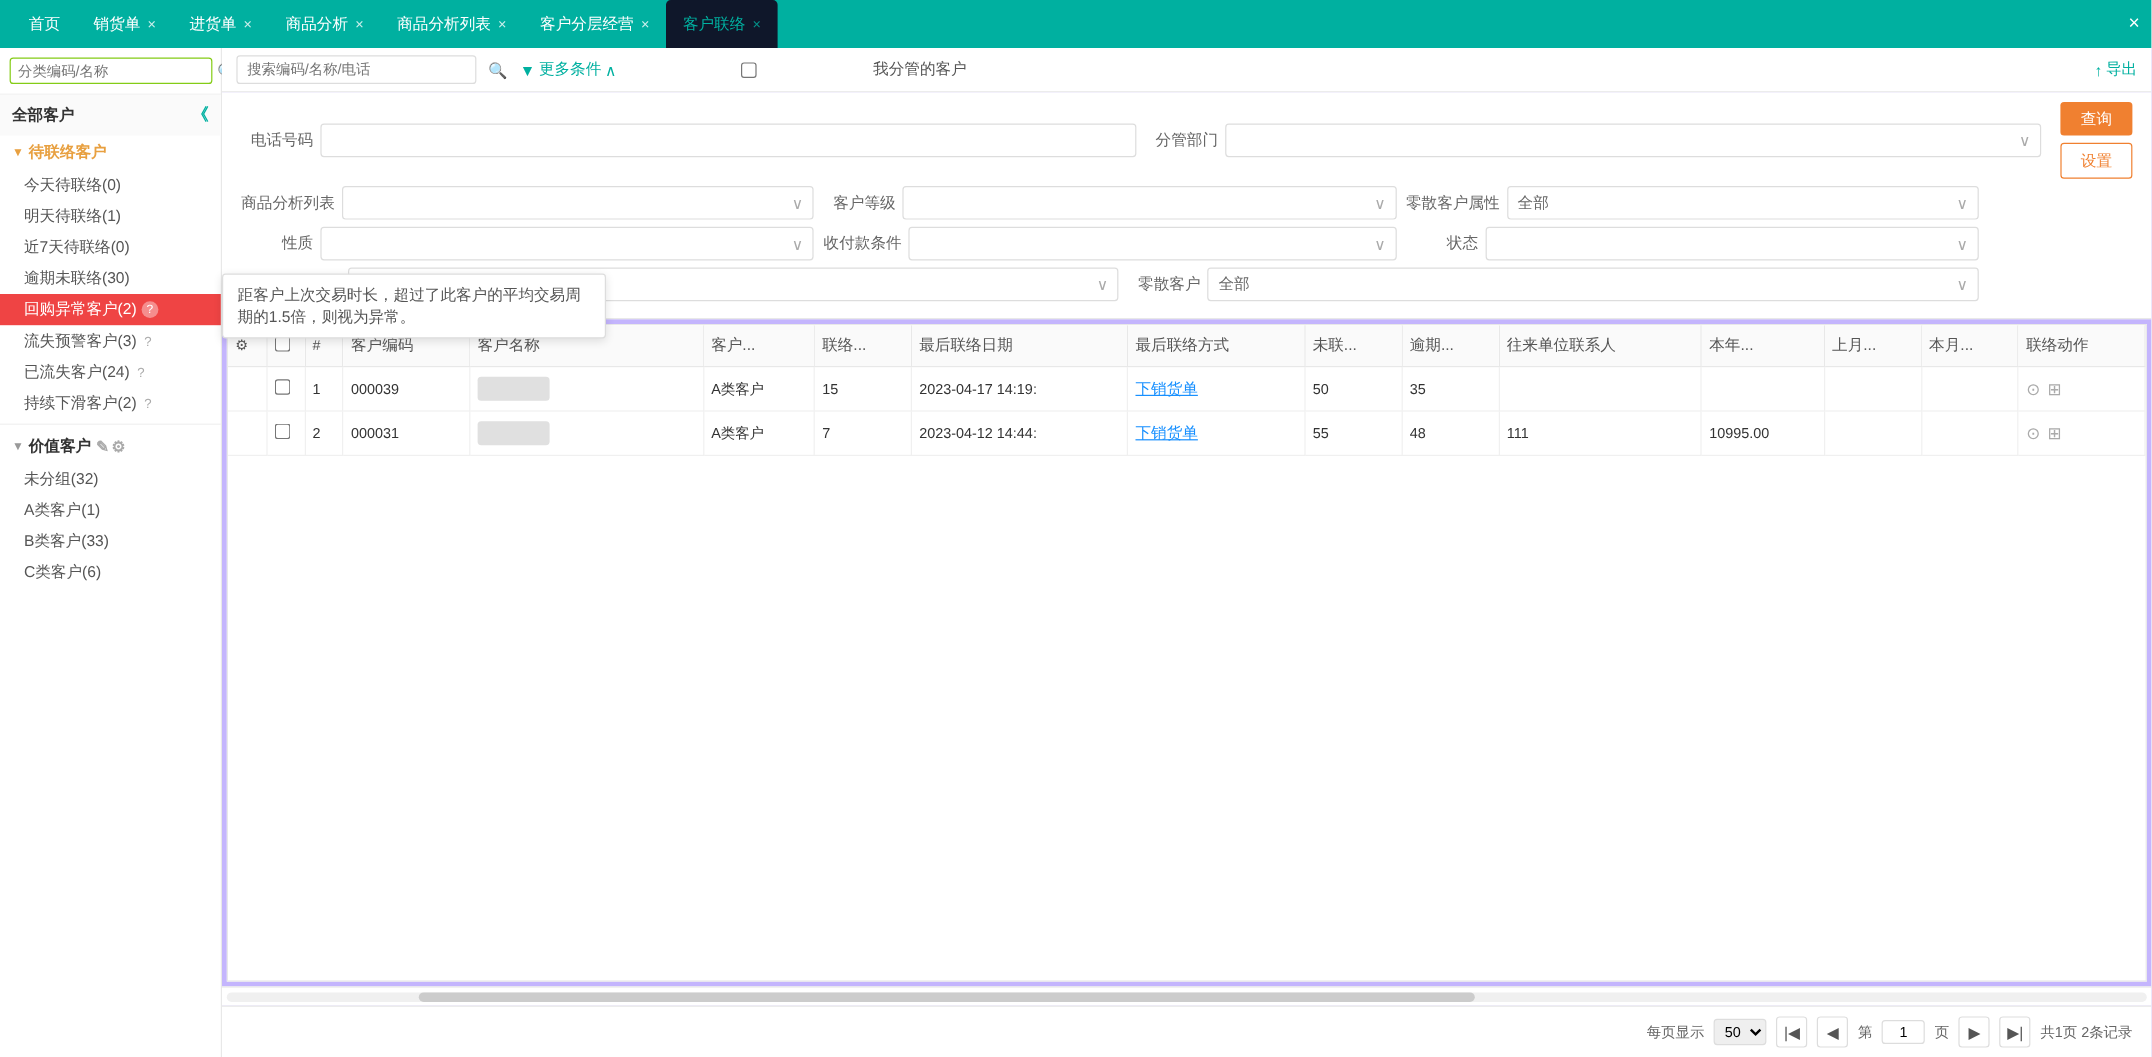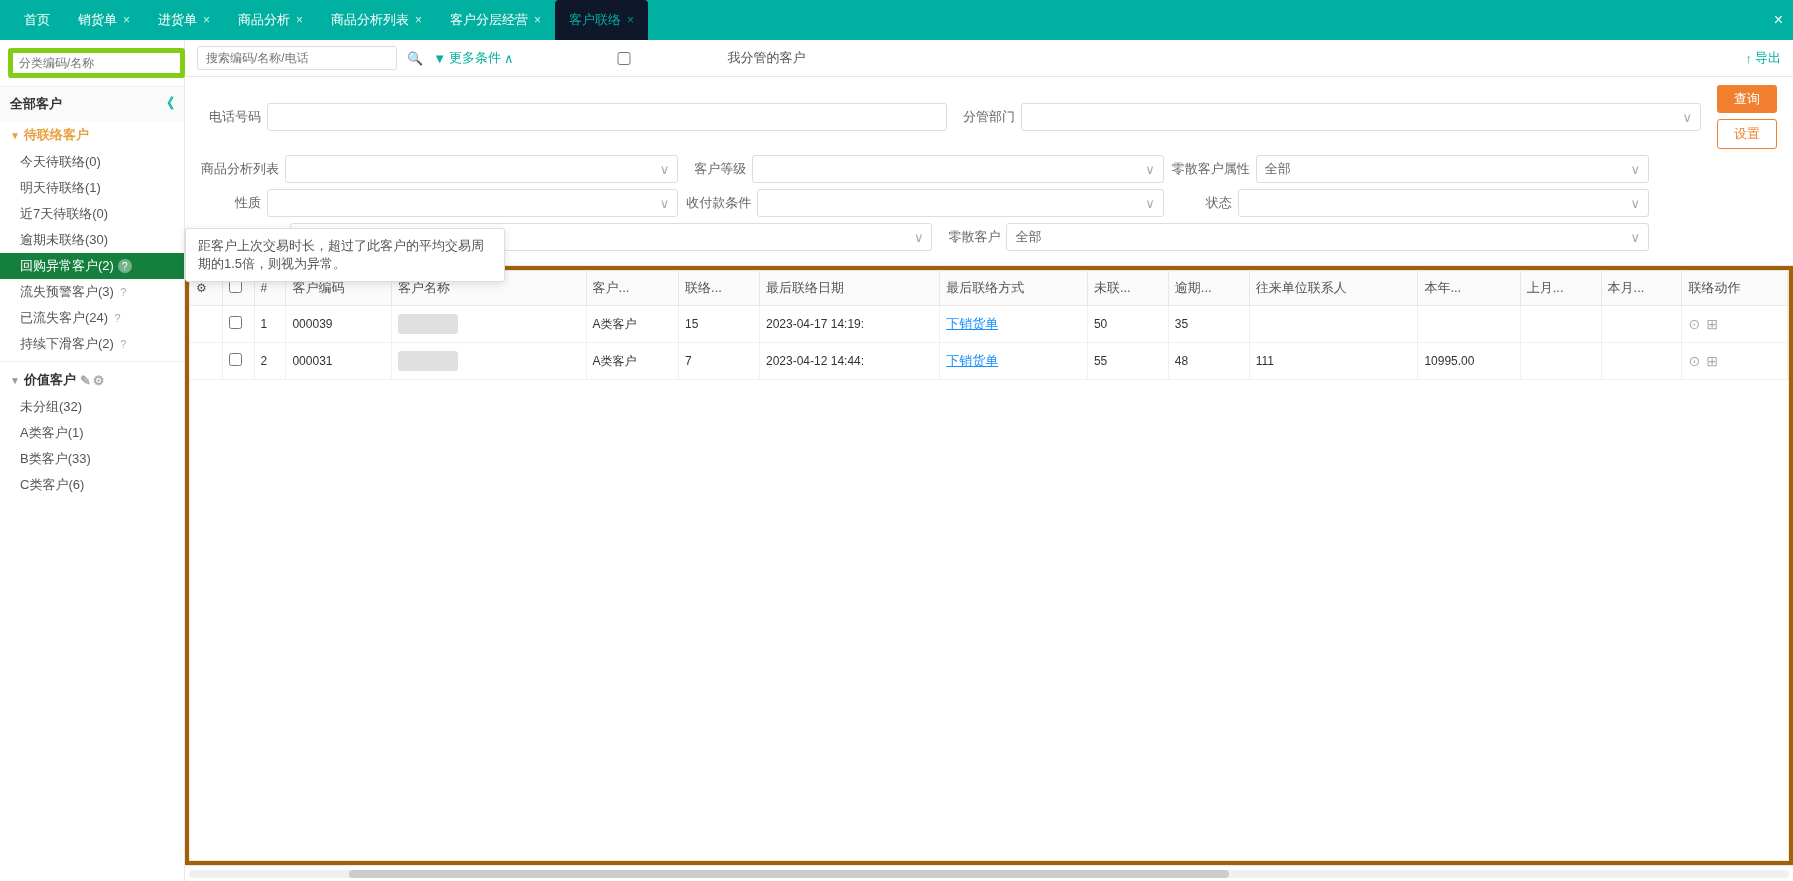--- a/index.html
+++ b/index.html
@@ -57,21 +57,21 @@
       flex-direction: column;
       flex-shrink: 0;
     }
     .sidebar-search {
       padding: 8px;
       display: flex;
       align-items: center;
       border-bottom: 1px solid #f0f0f0;
     }
     .sidebar-search input {
-      border: 5px solid #84cc16;
+      border: 1px solid #84cc16;
       border-radius: 3px;
       padding: 3px 6px;
       font-size: 12px;
       flex: 1;
       outline: none;
     }
     .sidebar-search .search-icon {
       margin-left: 4px;
       color: #aaa;
       cursor: pointer;
@@ -100,21 +100,21 @@
     .sidebar-group-label .arrow { margin-right: 4px; font-size: 10px; }
     .sidebar-item {
       padding: 4px 10px 4px 20px;
       color: #555;
       cursor: pointer;
       font-size: 12px;
     }
     .sidebar-item-orange {
       padding: 4px 10px 4px 20px;
       color: #fff;
-      background: #15803d;
+      background: #ef4444;
       cursor: pointer;
       font-size: 12px;
       display: flex;
       align-items: center;
     }
     .sidebar-item-orange .info-icon {
       margin-left: 4px;
       width: 14px;
       height: 14px;
       border-radius: 50%;
@@ -134,21 +134,21 @@
       cursor: pointer;
     }
     .sidebar-group2-label .arrow { margin-right: 4px; font-size: 10px; color: #999; }
     .sidebar-edit-icon { color: #aaa; margin-left: 4px; cursor: pointer; }
 
     
     .right-content {
       flex: 1;
       display: flex;
       flex-direction: column;
-      background: #a16207;
+      background: #c4b5fd;
       overflow: hidden;
     }
 
     
     .filter-bar {
       background: #fff;
       padding: 6px 12px;
       display: flex;
       align-items: center;
       border-bottom: 1px solid #e8e8e8;
@@ -705,19 +705,33 @@
         </tbody>
       </table>
     </div>
 
     <div class="table-scroll-bar">
       <div class="scroll-track">
         <div class="scroll-thumb"></div>
       </div>
     </div>
 
+    <div class="pagination">
+      <span class="page-info">每页显示</span>
+      <select>
+        <option>50</option>
+      </select>
+      <div class="page-btn">|◀</div>
+      <div class="page-btn">◀</div>
+      <span class="page-info">第</span>
+      <input class="page-input" type="text" value="1" style="">
+      <span class="page-info">页</span>
+      <div class="page-btn">▶</div>
+      <div class="page-btn">▶|</div>
+      <span class="page-info">共1页 2条记录</span>
+    </div>
 
   </div>
 </div>
 
 <div class="tooltip-box">
   <span>距客户上次交易时长，超过了此客户的平均交易周期的1.5倍，则视为异常。</span>
 </div>
 
 </body></html>

